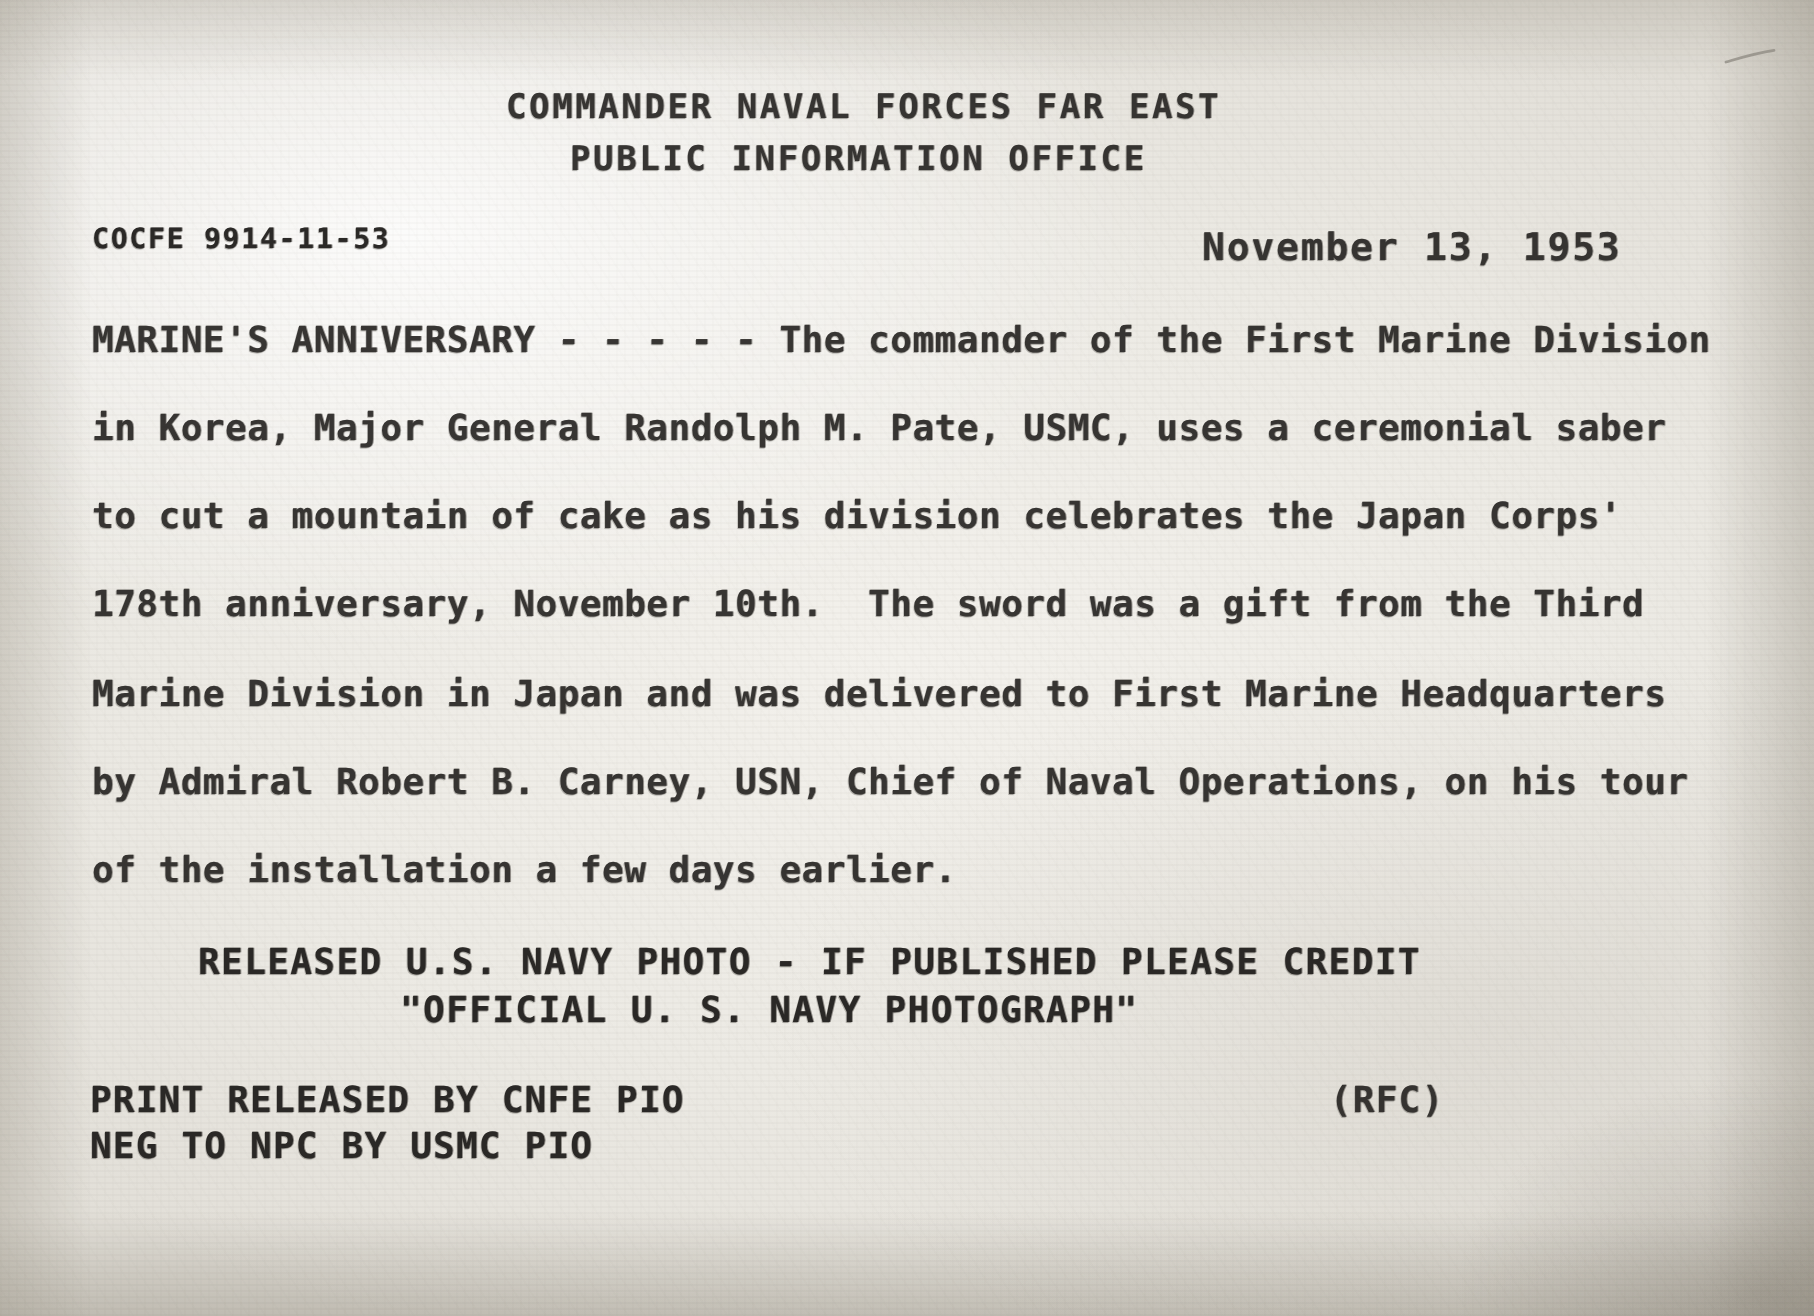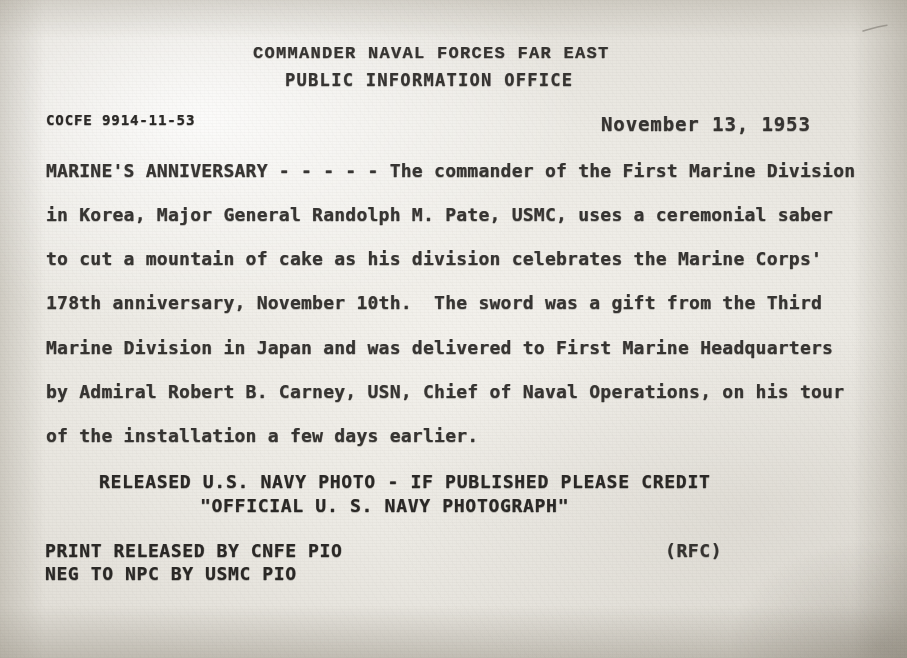--- a/index.html
+++ b/index.html
@@ -75,21 +75,21 @@
     white-space: pre;
     letter-spacing: 0.4px;
     text-shadow:
       0.5px 0 0 rgba(60,56,52,0.50),
       -0.4px 0.3px 0 rgba(90,86,80,0.30),
       0 0.6px 0.6px rgba(40,38,35,0.28);
     opacity: 0.90;
   }
 
   
-  .hdr1 { left: 253px; top: 44px;  font-size: 17px; letter-spacing: 1.3px; font-family: Liberation Mono, monospace; }
+  .hdr1 { left: 253px; top: 44px;  font-size: 17px; letter-spacing: 1.3px; }
   .hdr2 { left: 285px; top: 70px;  font-size: 17px; letter-spacing: 1.3px; }
 
   
   .refno { left: 46px;  top: 112px; font-size: 14px; letter-spacing: 0.9px; }
   .date  { left: 601px; top: 113px; font-size: 19px; letter-spacing: 0.9px; }
 
   
   .body-line {
     left: 46px;
     font-size: 18px;
@@ -144,21 +144,21 @@
   <div class="doc">
 
     <div class="tw hdr1">COMMANDER NAVAL FORCES FAR EAST</div>
     <div class="tw hdr2">PUBLIC INFORMATION OFFICE</div>
 
     <div class="tw refno heavy">COCFE 9914-11-53</div>
     <div class="tw date">November 13, 1953</div>
 
     <div class="tw body-line bl0">MARINE'S ANNIVERSARY - - - - - The commander of the First Marine Division</div>
     <div class="tw body-line bl1">in Korea, Major General Randolph M. Pate, USMC, uses a ceremonial saber</div>
-    <div class="tw body-line bl2">to cut a mountain of cake as his division celebrates the Marine Corps'</div>
+    <div class="tw body-line bl2">to cut a mountain of cake as his division celebrates the Japan Corps'</div>
     <div class="tw body-line bl3">178th anniversary, November 10th.  The sword was a gift from the Third</div>
     <div class="tw body-line bl4">Marine Division in Japan and was delivered to First Marine Headquarters</div>
     <div class="tw body-line bl6">of the installation a few days earlier.</div>
     <div class="tw body-line bl5">by Admiral Robert B. Carney, USN, Chief of Naval Operations, on his tour</div>
 
     <div class="tw credit1 heavy">RELEASED U.S. NAVY PHOTO - IF PUBLISHED PLEASE CREDIT</div>
     <div class="tw credit2 heavy">"OFFICIAL U. S. NAVY PHOTOGRAPH"</div>
 
     <div class="tw foot1 heavy">PRINT RELEASED BY CNFE PIO</div>
     <div class="tw foot2 heavy">NEG TO NPC BY USMC PIO</div>

